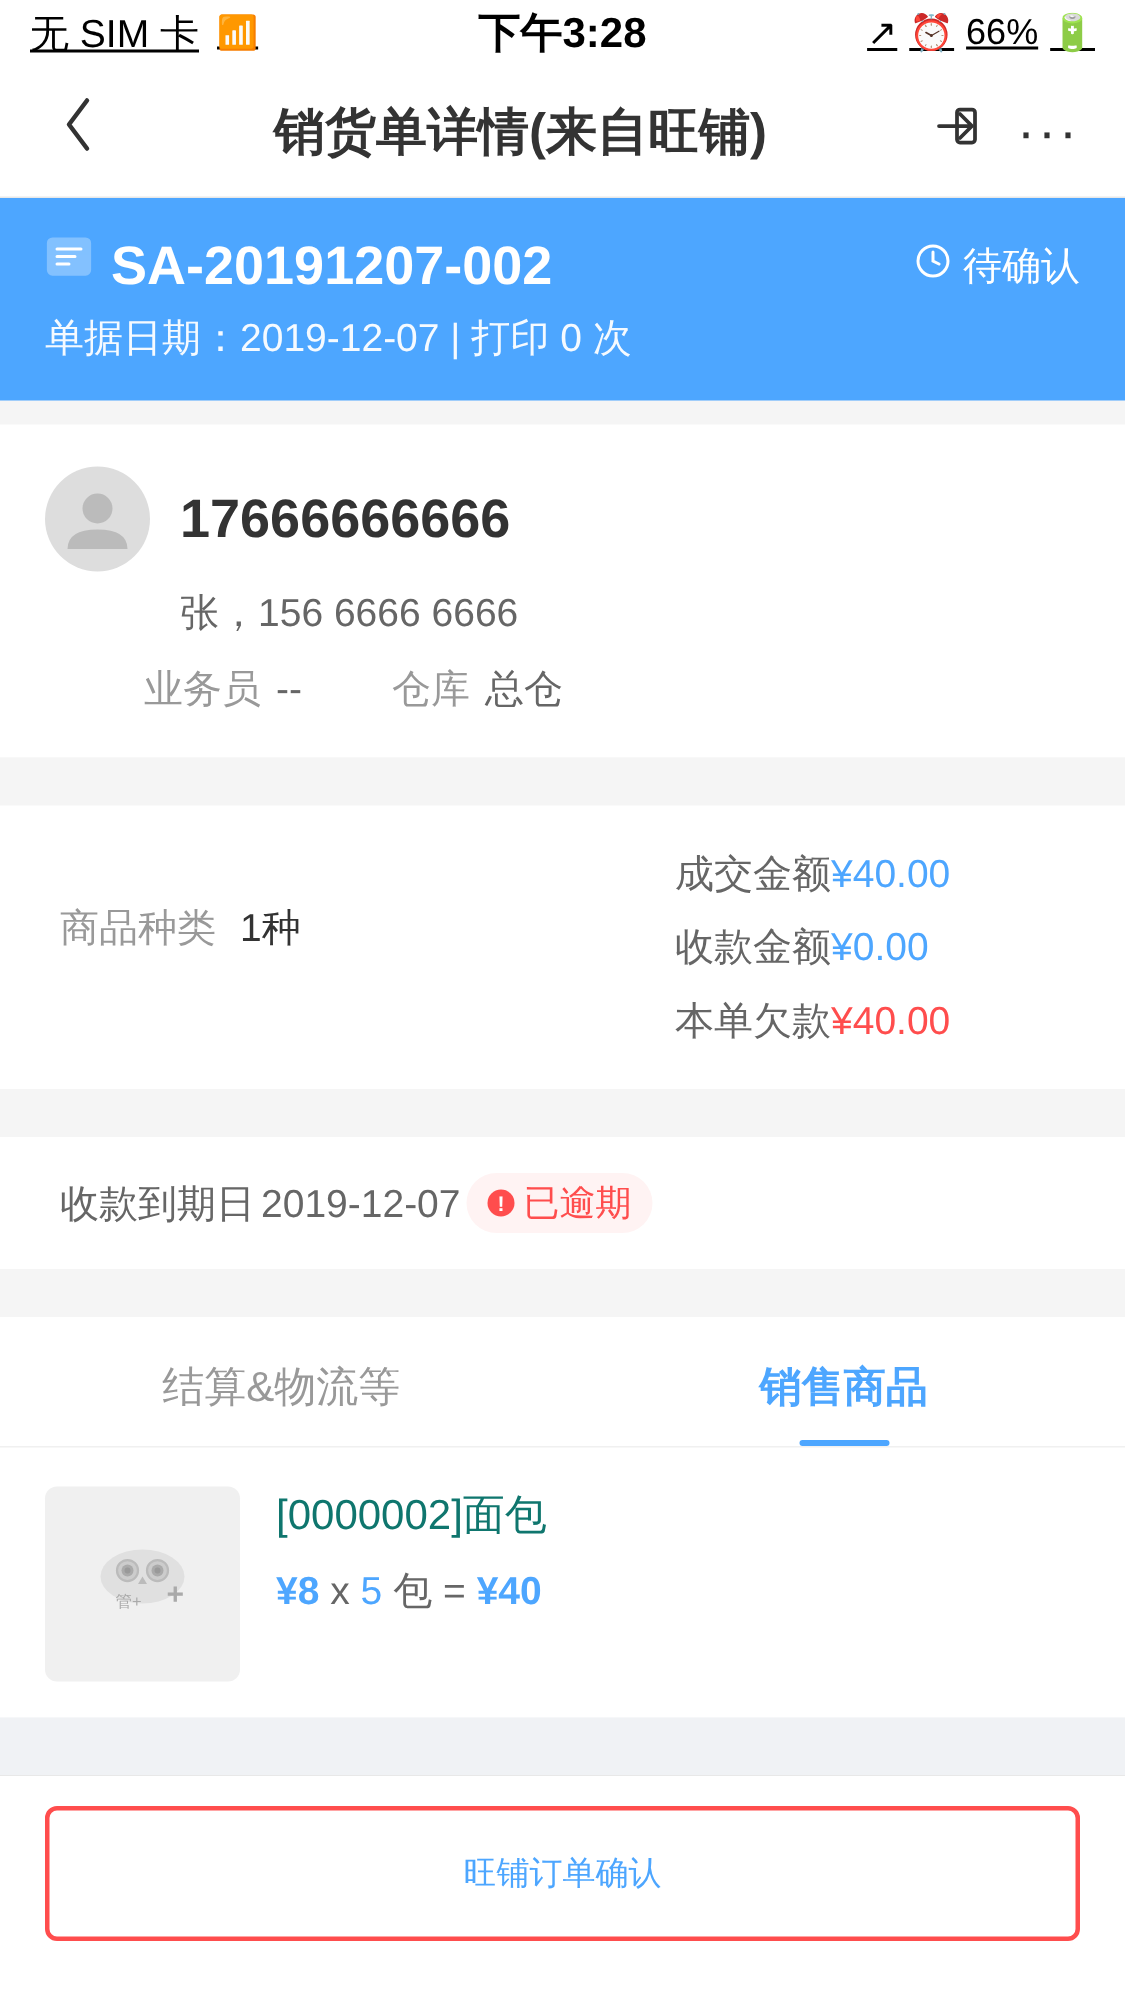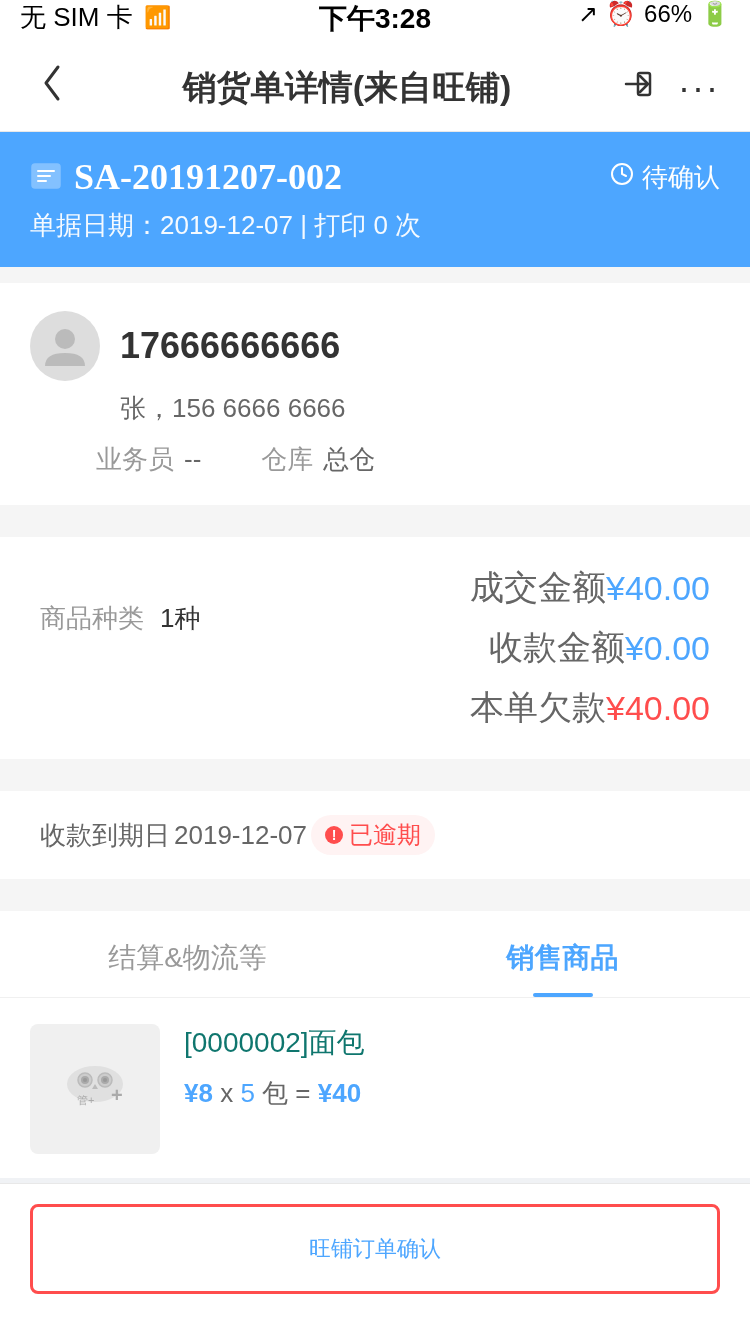--- a/index.html
+++ b/index.html
@@ -10,23 +10,24 @@
       font-family: -apple-system, 'PingFang SC', 'Helvetica Neue', sans-serif;
       background: #f5f5f5;
       position: relative;
     }
 
     
     .status-bar {
       height: 44px;
       background: #fff;
       display: flex;
-      align-items: flex-start;
+      align-items: center;
       justify-content: space-between;
       padding: 0 20px;
+      text-decoration: underline;
     }
     .status-left {
       font-size: 26px;
       font-weight: 500;
       color: #000;
       display: flex;
       align-items: center;
       gap: 12px;
     }
     .status-center {
@@ -89,23 +90,22 @@
     .order-header-top {
       display: flex;
       justify-content: space-between;
       align-items: center;
     }
     .order-id {
       font-size: 36px;
       font-weight: 700;
       color: #fff;
       display: flex;
-      align-items: flex-end;
+      align-items: flex-start;
       gap: 12px;
-      font-family: Liberation Serif, serif;
     }
     .order-id-icon {
       font-size: 32px;
     }
     .order-status {
       display: flex;
       align-items: center;
       gap: 8px;
       color: #fff;
       font-size: 26px;
@@ -193,23 +193,23 @@
     .summary-item .value { color: #333; font-weight: 500; }
     .summary-right {
       display: flex;
       flex-direction: column;
       gap: 14px;
       align-items: flex-end;
     }
     .amount-row {
       display: flex;
       align-items: center;
-      justify-content: flex-end;
+      justify-content: flex-start;
       width: 260px;
-      font-size: 34px;
+      font-size: 26px;
     }
     .amount-label { color: #666; }
     .amount-value-blue { color: #4da6ff; font-weight: 500; }
     .amount-value-red { color: #ff4d4d; font-weight: 500; }
 
     
     .due-card {
       background: #fff;
       padding: 24px 40px;
       margin-top: 16px;

